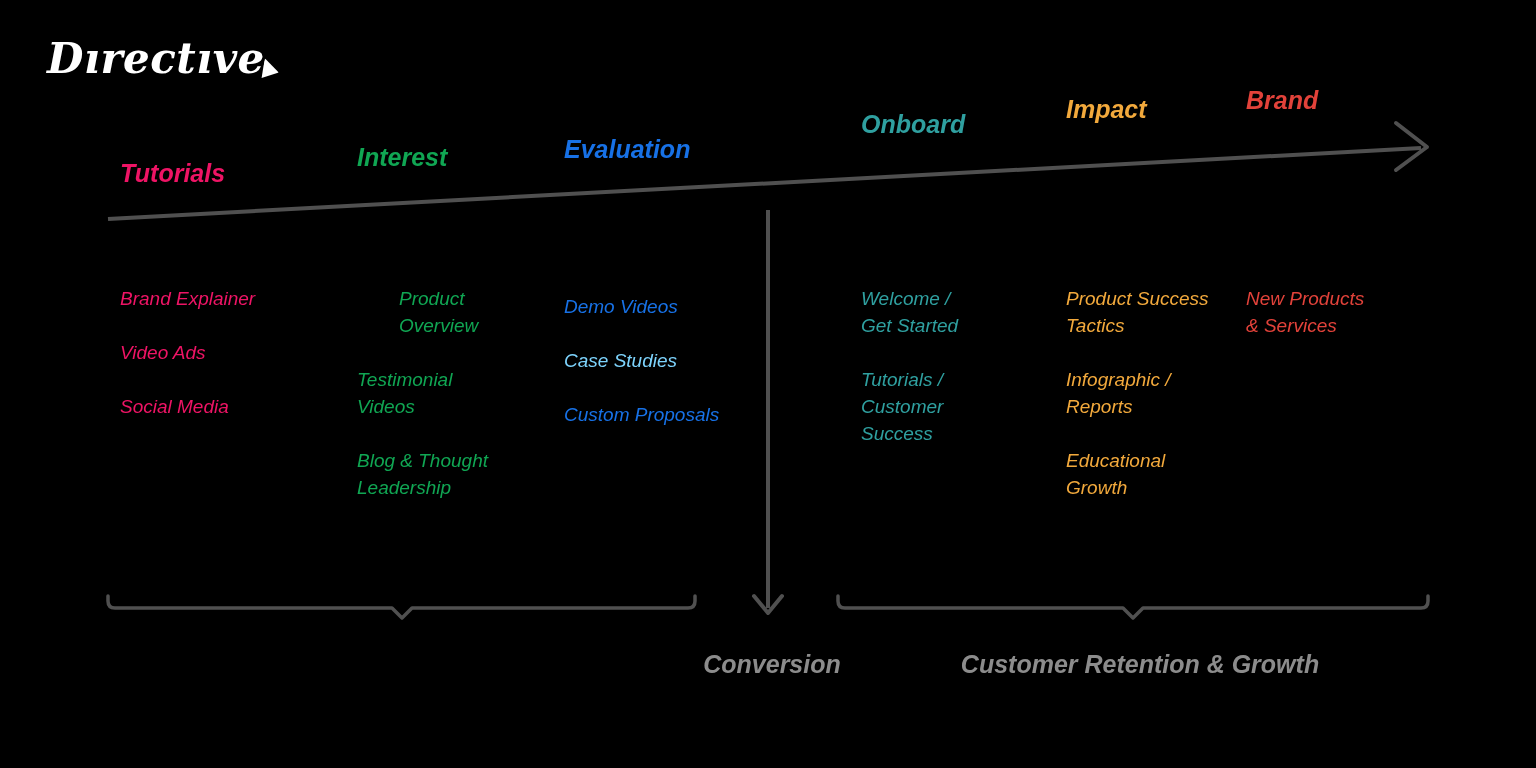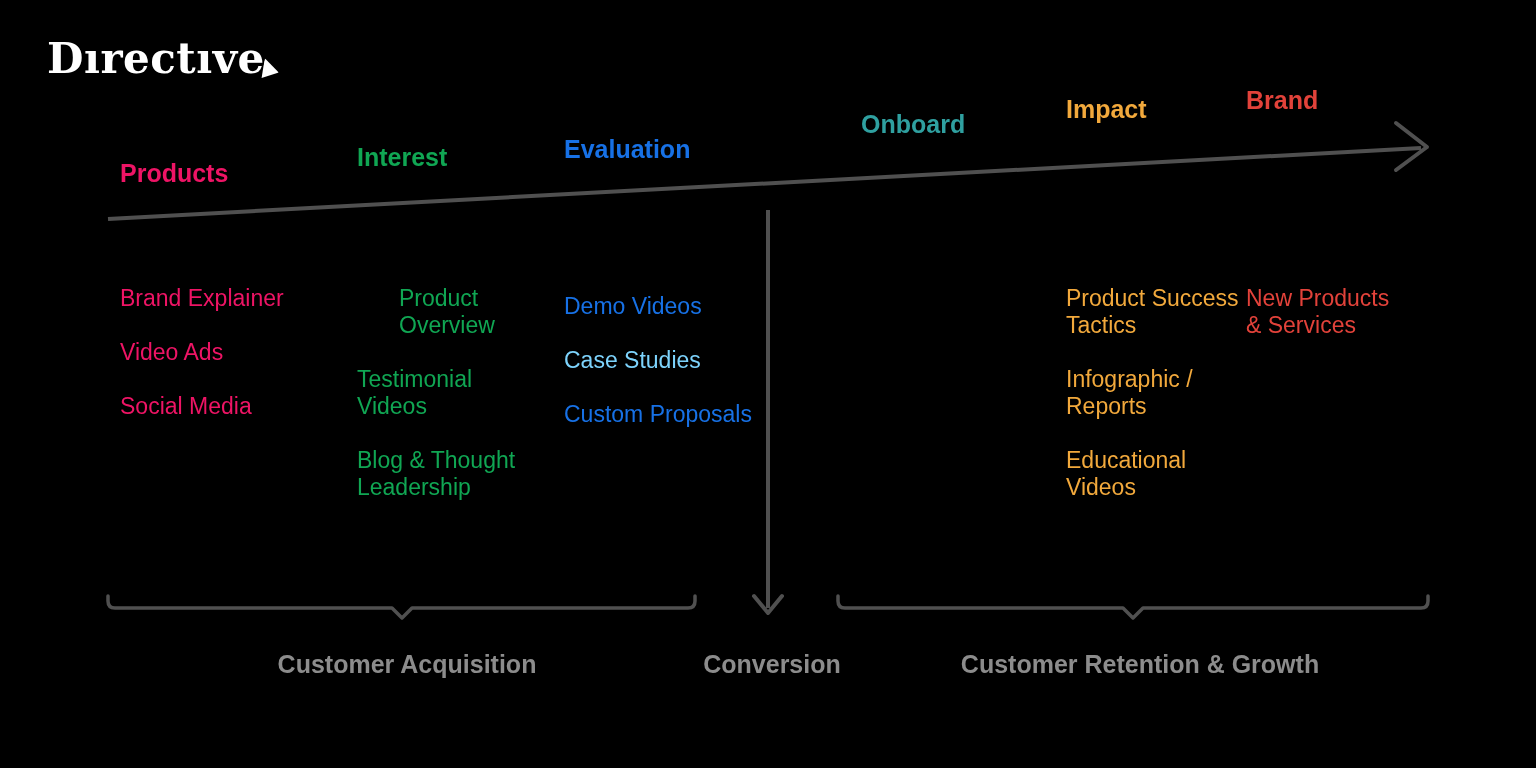--- a/index.html
+++ b/index.html
@@ -7,20 +7,21 @@
     width: 1536px; height: 768px;
     background: var(--bg, #000);
     font-family: "Liberation Sans", sans-serif;
     overflow: hidden;
     position: relative;
   }
   .canvas {
     position: absolute; inset: 0;
     width: 1536px; height: 624px;
     background: var(--bg, #000);
+    font-style: italic;
   }
 
   
   .logo {
     position: absolute; left: 47px; top: 36px;
     color: var(--logo, #fff);
     font-family: "DejaVu Serif", serif;
     font-weight: 700;
     font-size: 42px;
     line-height: 46px;
@@ -41,21 +42,21 @@
 
   
   .stage-col { position: absolute; top: 0; height: 768px; width: 230px; }
   .stage-header {
     position: absolute; left: 0;
     font-size: 25px; font-weight: 700; line-height: 25px;
     white-space: nowrap;
   }
   .stage-items { position: absolute; left: 0; top: 285px; }
   .stage-item {
-    font-size: 23px; line-height: 27px;
+    font-size: 19px; line-height: 27px;
     margin-bottom: 27px;
     white-space: pre-line;
   }
 
   
   .phase-label {
     position: absolute; top: 650px;
     transform: translateX(-50%);
     color: var(--phase, #8c8c8c);
     font-size: 25px; font-weight: 700; line-height: 28px;
@@ -80,21 +81,21 @@
     <line class="shape" x1="768" y1="210" x2="768" y2="608" stroke-width="4"></line>
     <path class="shape" d="M754 596 L768 613 L782 596" stroke-width="4" stroke-linecap="round" stroke-linejoin="round"></path>
 
     <path class="shape" stroke-width="3.5" stroke-linejoin="round" stroke-linecap="round" d="M108 596 L108 601 Q108 608 115 608 L392 608 L402 618 L412 608 L688 608 Q695 608 695 601 L695 596"></path>
 
     <path class="shape" stroke-width="3.5" stroke-linejoin="round" stroke-linecap="round" d="M838 596 L838 601 Q838 608 845 608 L1123 608 L1133 618 L1143 608 L1421 608 Q1428 608 1428 601 L1428 596"></path>
   </svg>
 
   <div id="stages">
       <div class="stage-col" style="left: 120px;">
-        <div class="stage-header" style="top: 161px; color: rgb(238, 20, 101);">Products</div>
+        <div class="stage-header" style="top: 161px; color: rgb(238, 20, 101);">Tutorials</div>
         <div class="stage-items">
           <div class="stage-item" style="color: rgb(238, 20, 101);">Brand Explainer</div>
           <div class="stage-item" style="color: rgb(238, 20, 101);">Video Ads</div>
           <div class="stage-item" style="color: rgb(238, 20, 101);">Social Media</div>
         </div>
       </div>
       <div class="stage-col" style="left: 357px;">
         <div class="stage-header" style="top: 145px; color: rgb(16, 166, 83);">Interest</div>
         <div class="stage-items">
           <div class="stage-item" style="color: rgb(16, 166, 83); margin-left: 42px;">Product
@@ -108,38 +109,44 @@
       <div class="stage-col" style="left: 564px; margin-top: 8px;">
         <div class="stage-header" style="top: 129px; color: rgb(23, 113, 230);">Evaluation</div>
         <div class="stage-items">
           <div class="stage-item" style="color: rgb(23, 113, 230);">Demo Videos</div>
           <div class="stage-item" style="color: #7dd3fc;">Case Studies</div>
           <div class="stage-item" style="color: rgb(23, 113, 230);">Custom Proposals</div>
         </div>
       </div>
       <div class="stage-col" style="left: 861px;">
         <div class="stage-header" style="top: 112px; color: rgb(47, 160, 160);">Onboard</div>
+        <div class="stage-items">
+          <div class="stage-item" style="color: rgb(47, 160, 160);">Welcome /
+Get Started</div>
+          <div class="stage-item" style="color: rgb(47, 160, 160);">Tutorials /
+Customer
+Success</div>
+        </div>
       </div>
       <div class="stage-col" style="left: 1066px;">
         <div class="stage-header" style="top: 97px; color: rgb(242, 169, 60);">Impact</div>
         <div class="stage-items">
           <div class="stage-item" style="color: rgb(242, 169, 60);">Product Success
 Tactics</div>
           <div class="stage-item" style="color: rgb(242, 169, 60);">Infographic /
 Reports</div>
           <div class="stage-item" style="color: rgb(242, 169, 60);">Educational
-Videos</div>
+Growth</div>
         </div>
       </div>
       <div class="stage-col" style="left: 1246px;">
         <div class="stage-header" style="top: 88px; color: rgb(226, 66, 58);">Brand</div>
         <div class="stage-items">
           <div class="stage-item" style="color: rgb(226, 66, 58);">New Products
 &amp; Services</div>
         </div>
       </div>
     </div>
 
-  <div class="phase-label" style="left:407px">Customer Acquisition</div>
   <div class="phase-label" style="left:772px">Conversion</div>
   <div class="phase-label" style="left:1140px">Customer Retention &amp; Growth</div>
 
 </div>
 
 </body></html>

